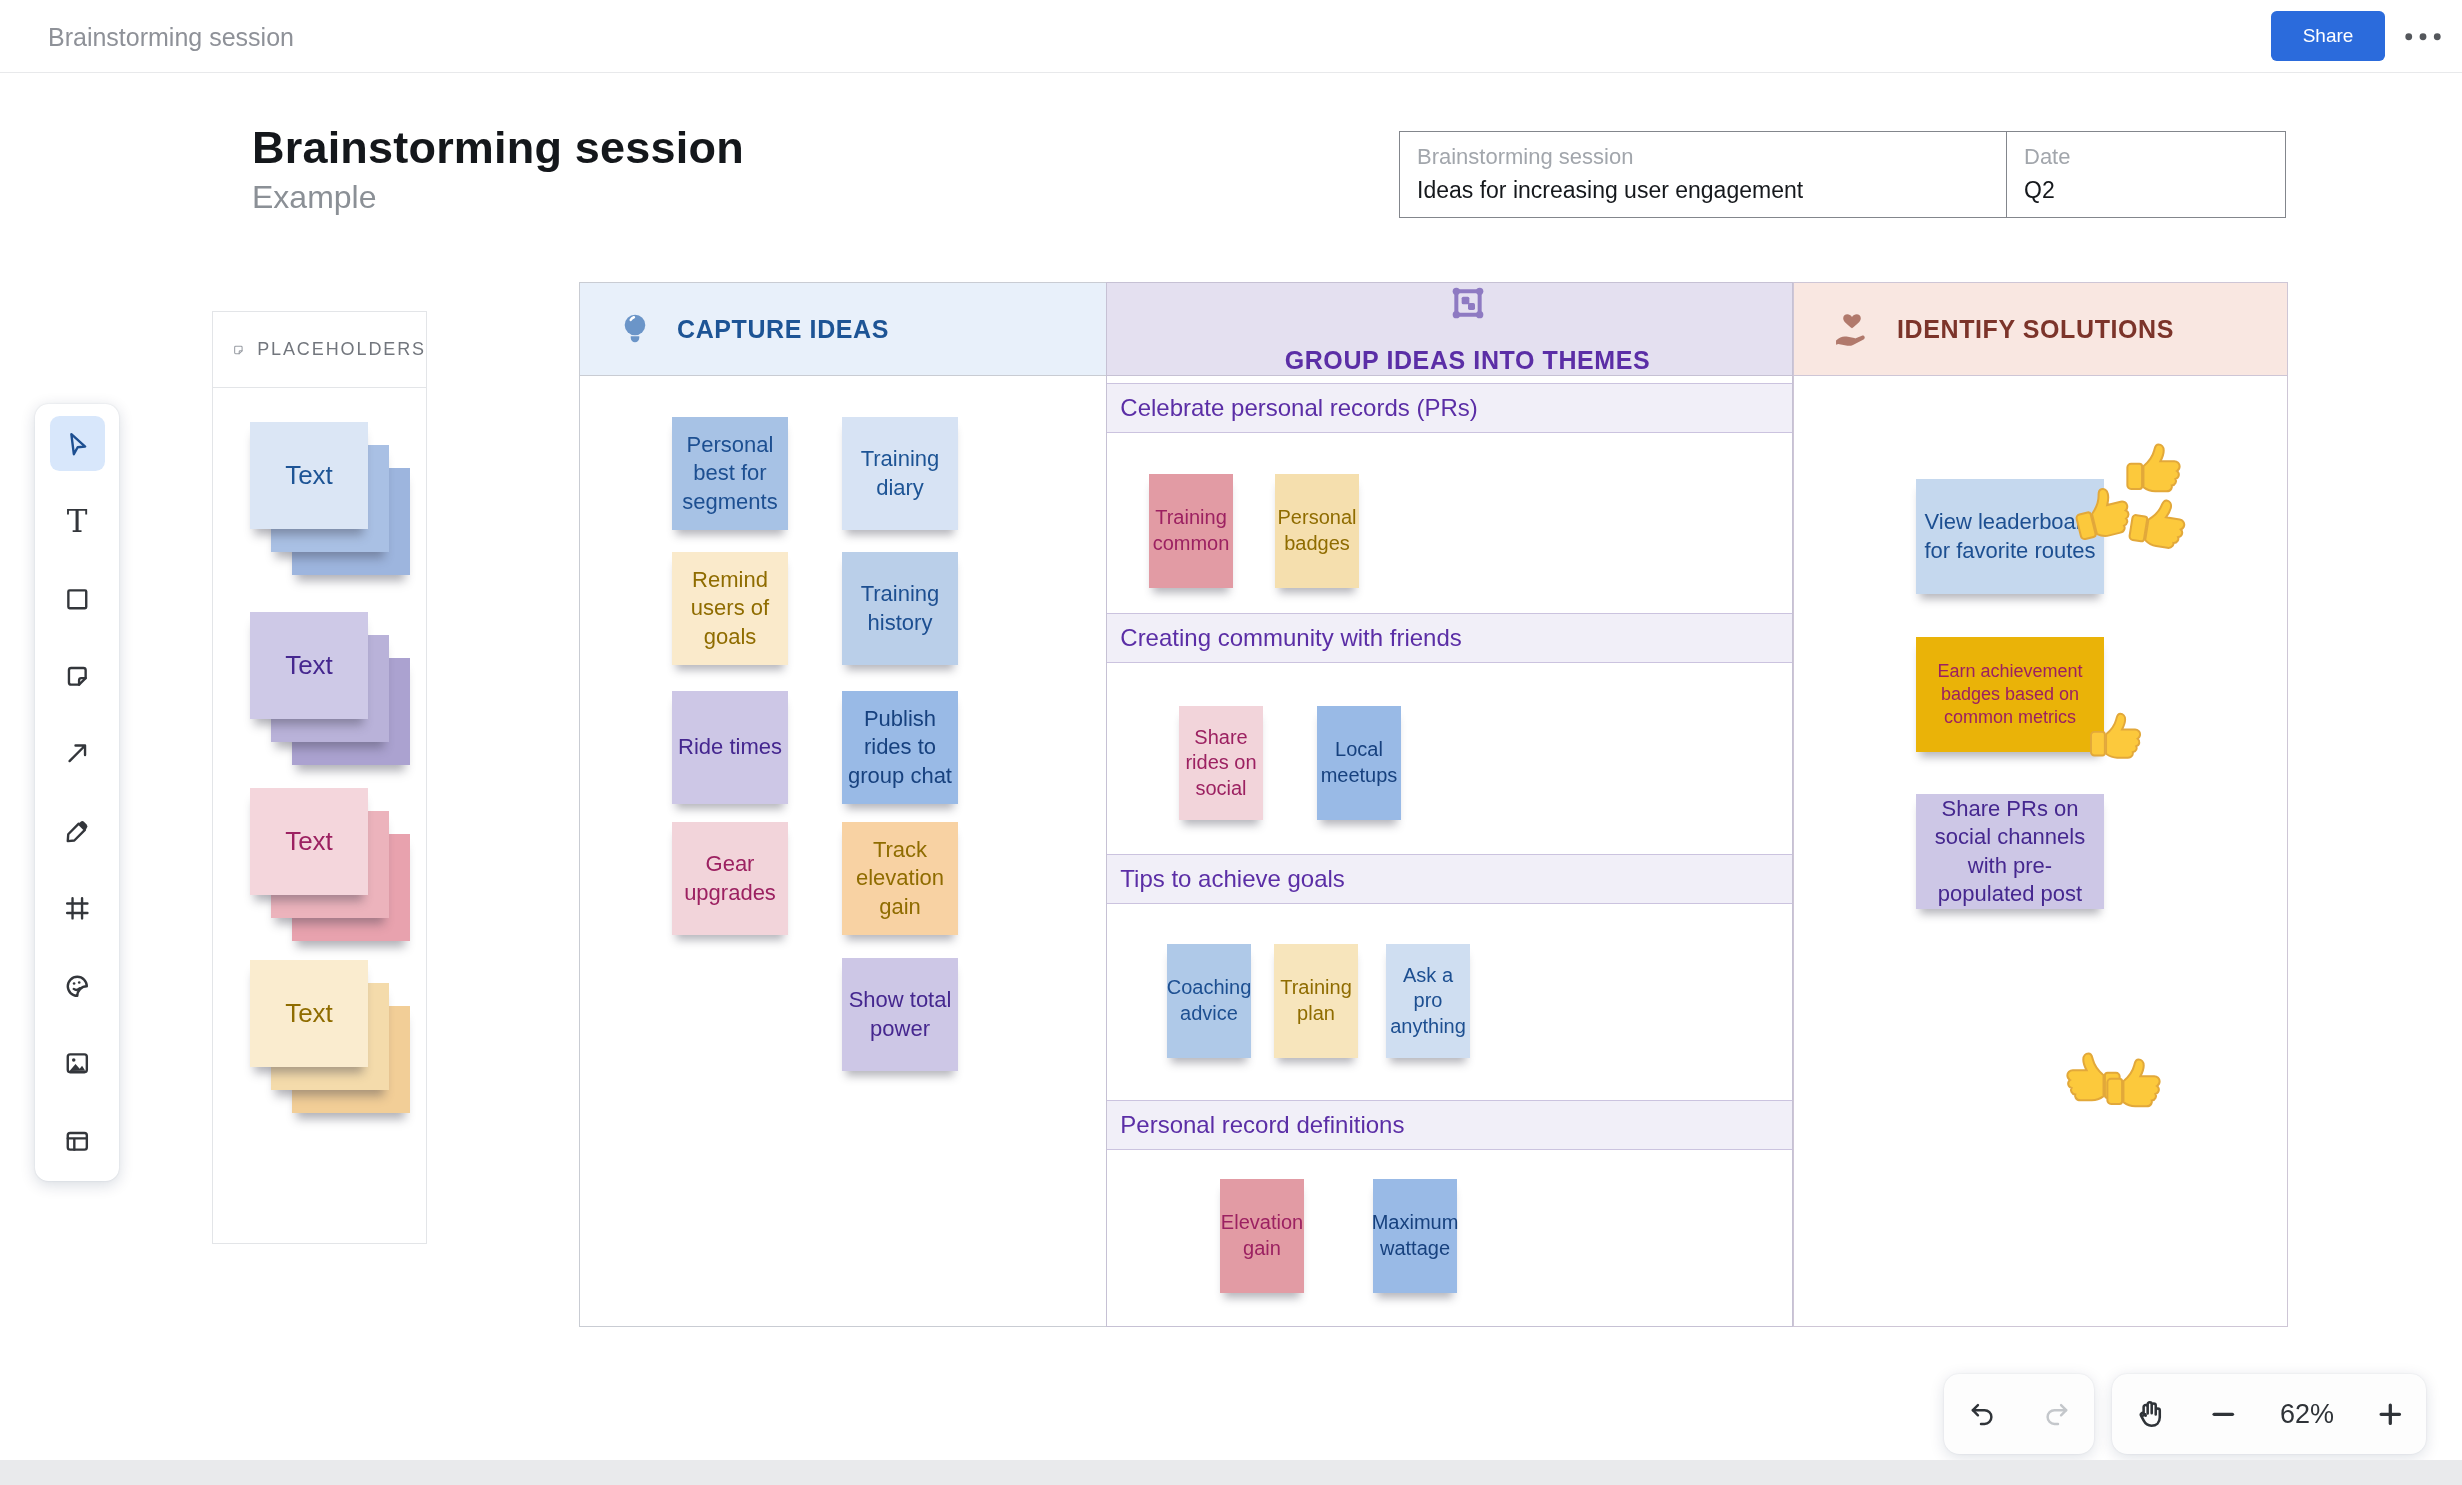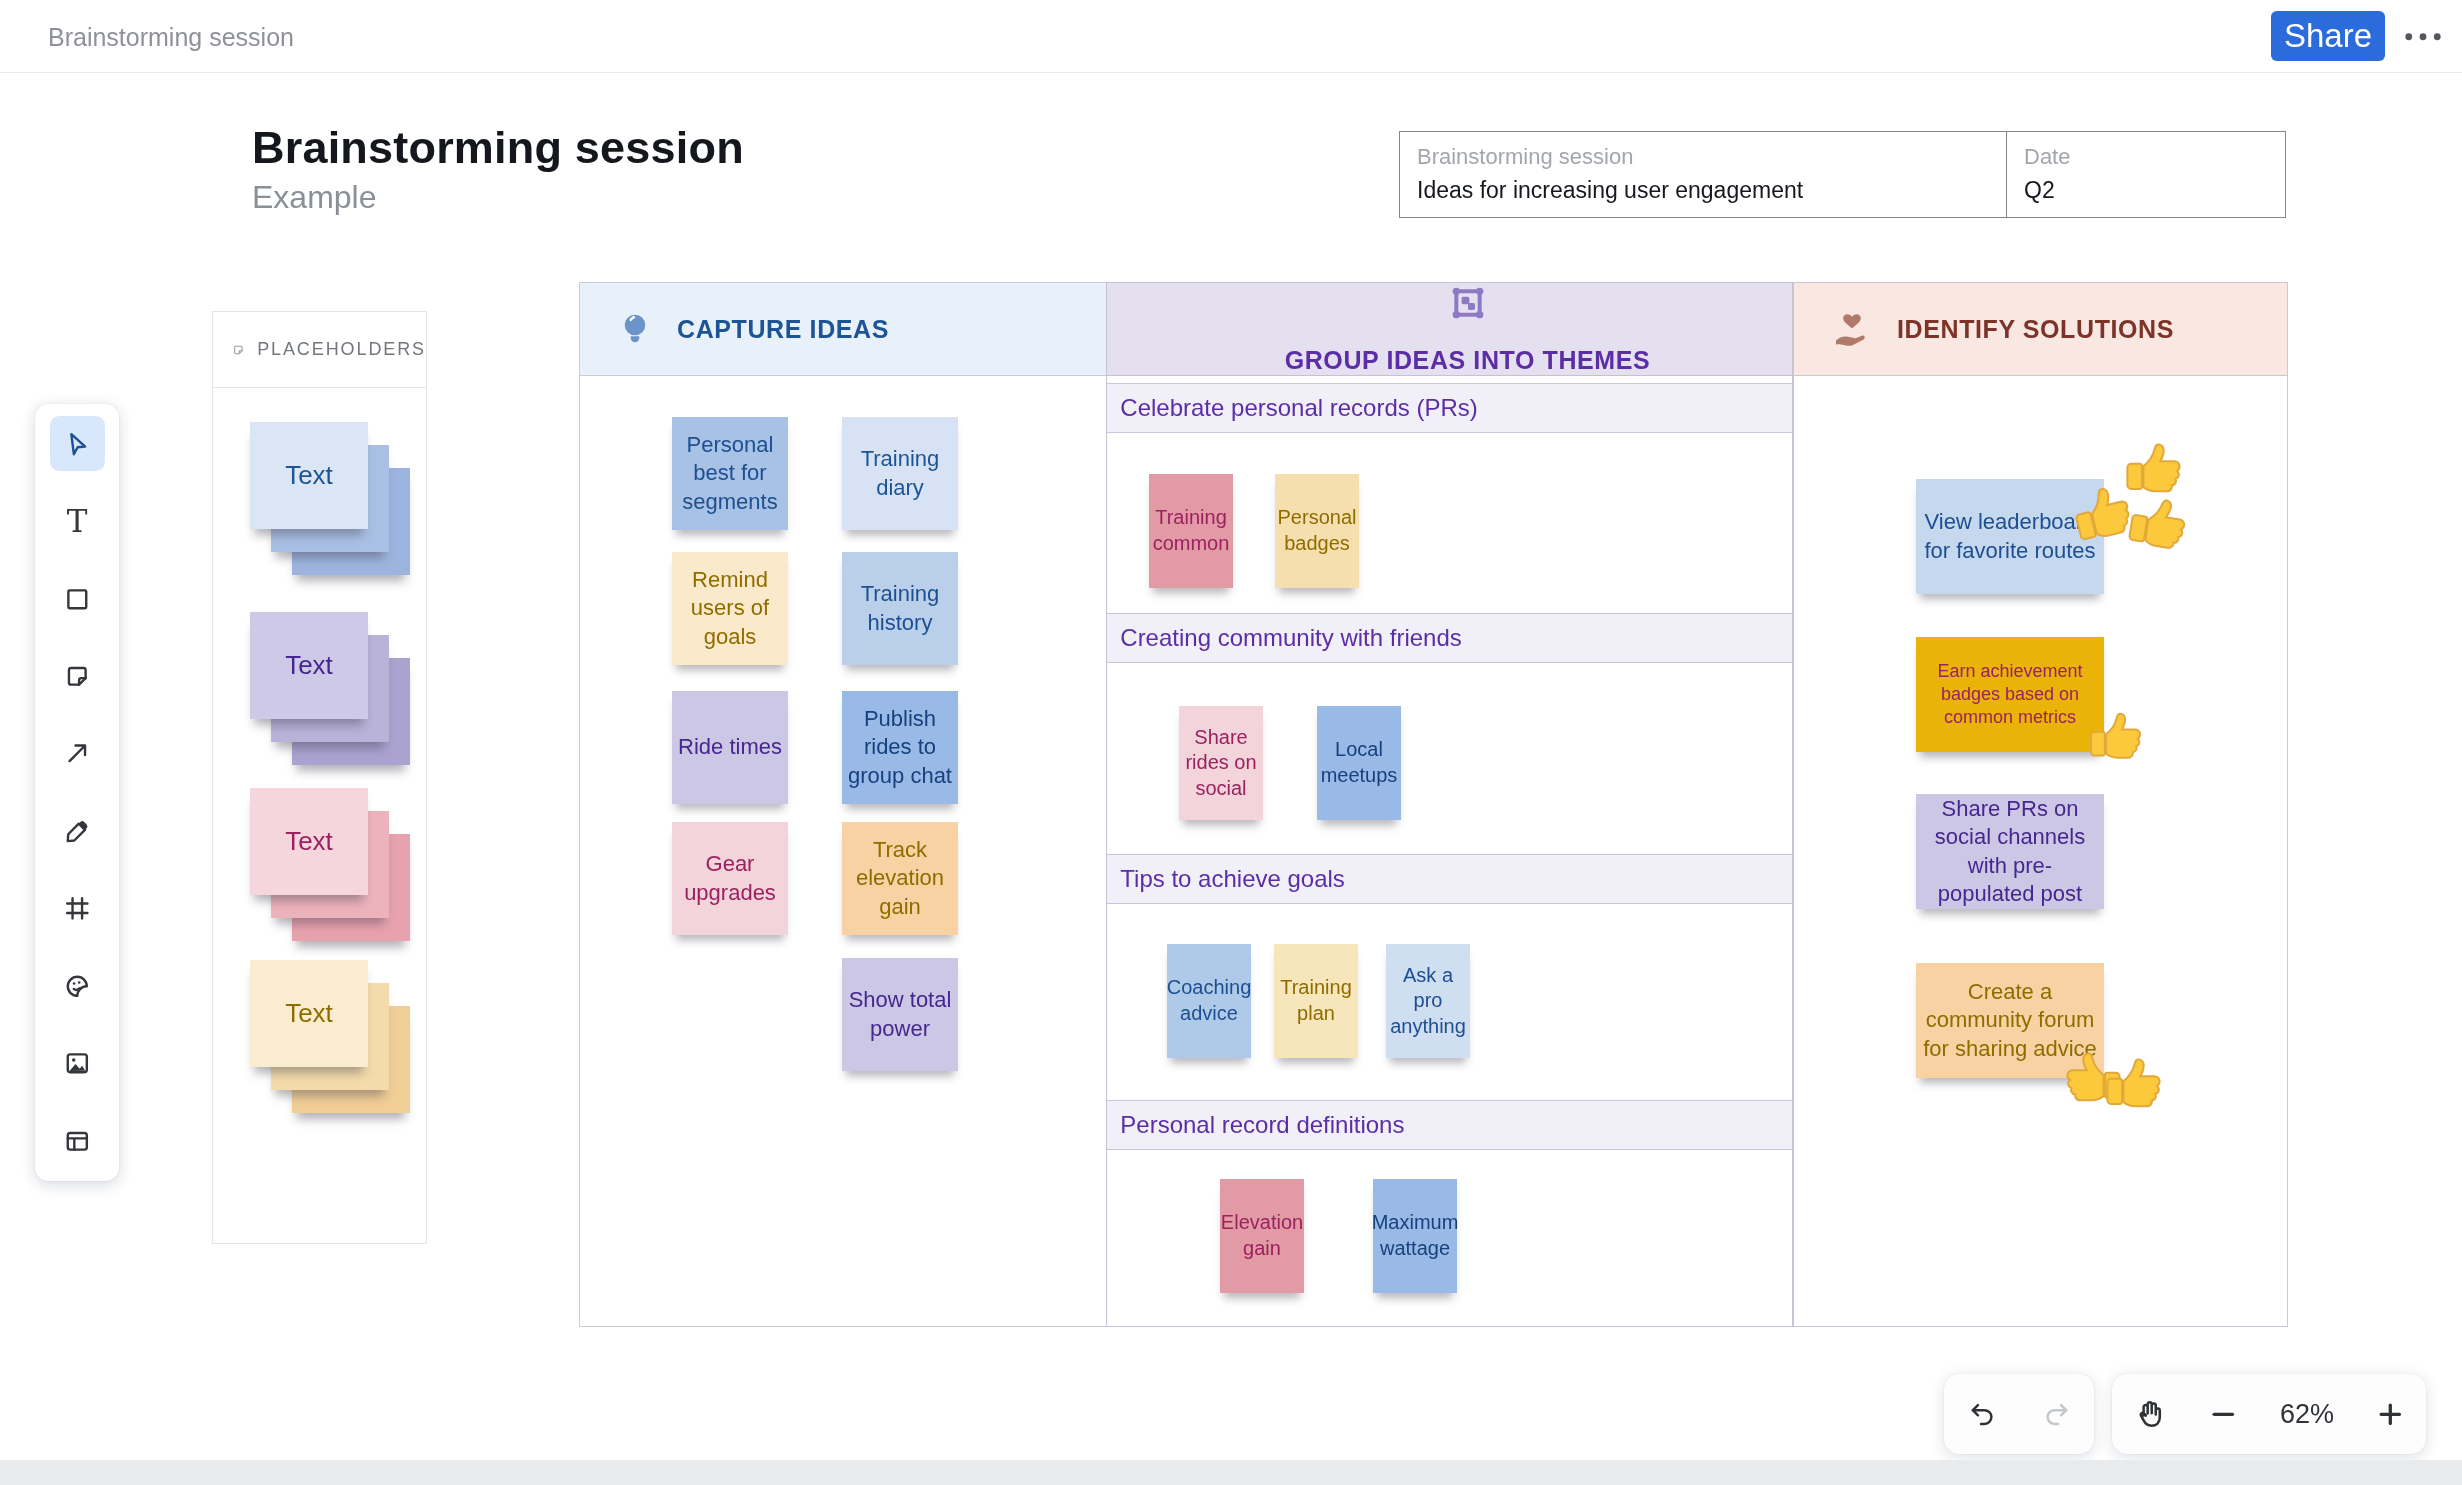--- a/index.html
+++ b/index.html
@@ -3,21 +3,21 @@
 <meta charset="utf-8">
 <style>
   * { margin:0; padding:0; box-sizing:border-box; }
   html,body { background:#fff; }
   body { font-family:"Liberation Sans", sans-serif; }
   #app { position:relative; width:2462px; height:1485px; background:#ffffff; overflow:hidden; }
 
   
   .topbar { position:absolute; top:0; left:0; width:2462px; height:73px; background:#fff; border-bottom:1.9px solid #E8E9EB; }
   .topbar-title { position:absolute; left:48px; top:23px; font-size:25px; color:#8E9198; }
-  .share-btn { position:absolute; right:77px; top:10.5px; width:114px; height:50px; background:#2B6BDC; border-radius:5.7px; color:#fff; font-size:33px; display:flex; align-items:center; justify-content:center; cursor:pointer; }
+  .share-btn { position:absolute; right:77px; top:10.5px; width:114px; height:50px; background:#2B6BDC; border-radius:5.7px; color:#fff; font-size:19px; display:flex; align-items:center; justify-content:center; cursor:pointer; }
   .more-btn { position:absolute; right:17px; top:21px; width:44px; height:30.5px; display:flex; align-items:center; justify-content:center; }
 
   
   .board-title { position:absolute; left:252px; top:122px; font-size:45px; font-weight:600; color:#14171B; letter-spacing:0.2px; }
   .board-subtitle { position:absolute; left:252px; top:179px; font-size:32px; color:#8B9096; }
 
   
   .info-table { position:absolute; left:1399px; top:131px; width:887px; height:87px; border:1.9px solid #83868C; display:flex; background:#fff; }
   .info-cell { padding:12.4px 17px; }
   .info-cell.first { width:607px; border-right:1.9px solid #83868C; }
@@ -300,21 +300,20 @@
     <div class="col-header">
       <svg width="44" height="44" viewBox="0 0 40 40">
         <path d="M20 9 c-2.2-3.8-8-3.2-8 1.2 0 3.1 3.7 5.5 8 9.2 4.3-3.7 8-6.1 8-9.2 0-4.4-5.8-5-8-1.2 z" fill="#B1796C"></path>
         <path d="M5.5 30.5 c3.2-3.2 6.4-4.2 9.6-3.6 l7 1.2 c1.7.3 1.5 2.7-.3 2.7 h-4.6 l11.8-4.7 c2.3-.9 3.7 2.3 1.5 3.4 l-9.6 5 c-1.6.8-3.4 1-5.1.7 l-8.3-1.6 -2 .7 z" fill="#B1796C"></path>
       </svg>
       <span>IDENTIFY SOLUTIONS</span>
     </div>
     <div class="note note-idn idn-n1 c-leader">View leaderboard for favorite routes</div>
     <div class="note note-idn idn-n2 c-pinkred">Earn achievement badges based on common metrics</div>
     <div class="note note-idn idn-n3 c-purple">Share PRs on social channels with pre-populated post</div>
-    <div class="note note-idn idn-n4 c-orange">Create a community forum for sharing advice</div>
 
     <svg class="thumb" style="left:327px;top:149px" viewBox="0 0 70 70" width="67" height="67">
         <use href="#thumb-shape"></use>
       </svg>
     <svg class="thumb" style="left:275px;top:194px;transform:rotate(-14deg)" viewBox="0 0 70 70" width="67" height="67">
         <use href="#thumb-shape"></use>
       </svg>
     <svg class="thumb" style="left:332px;top:204px;transform:rotate(9deg)" viewBox="0 0 70 70" width="67" height="67">
         <use href="#thumb-shape"></use>
       </svg>

